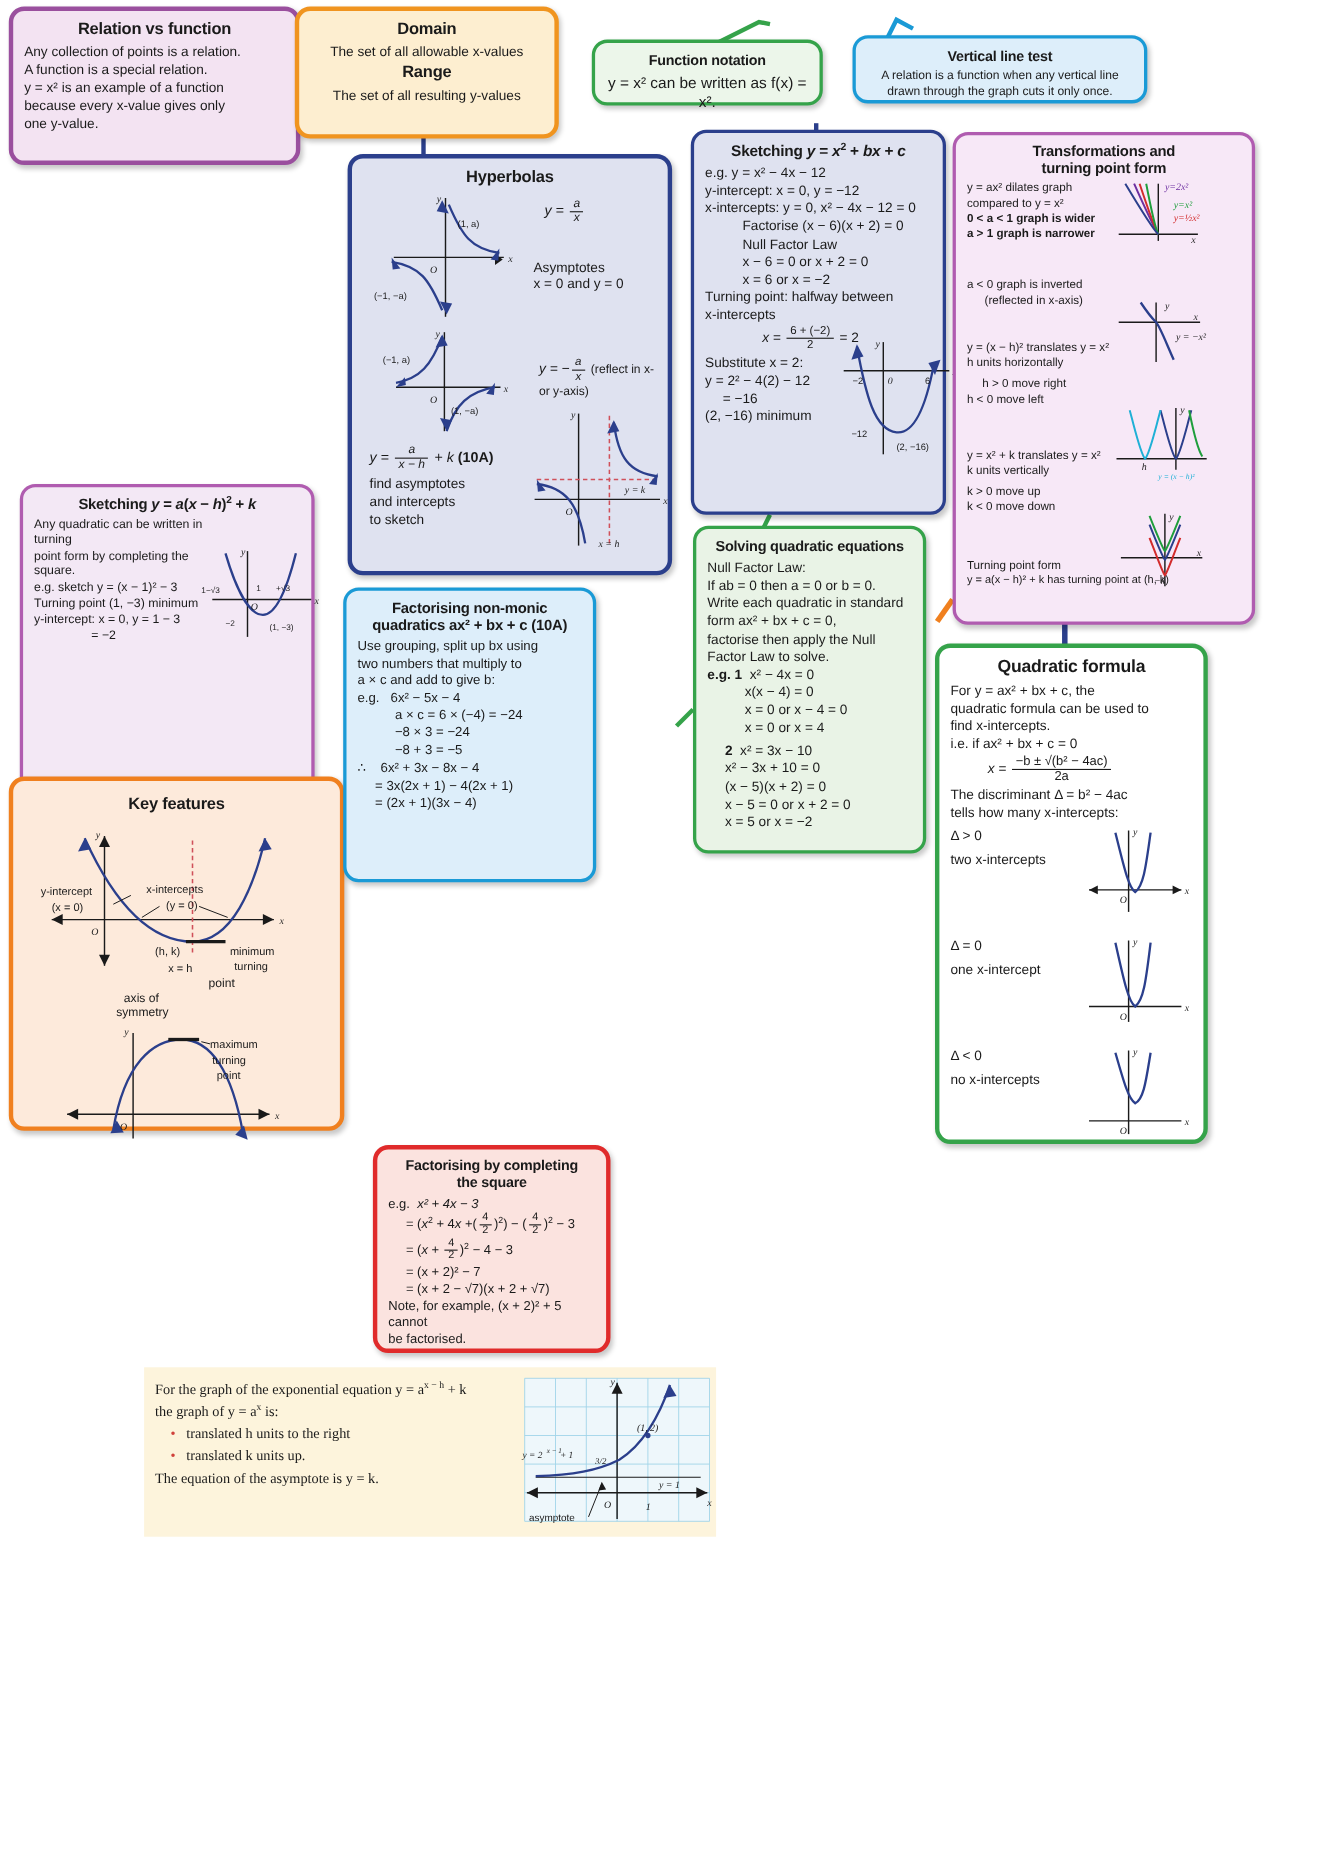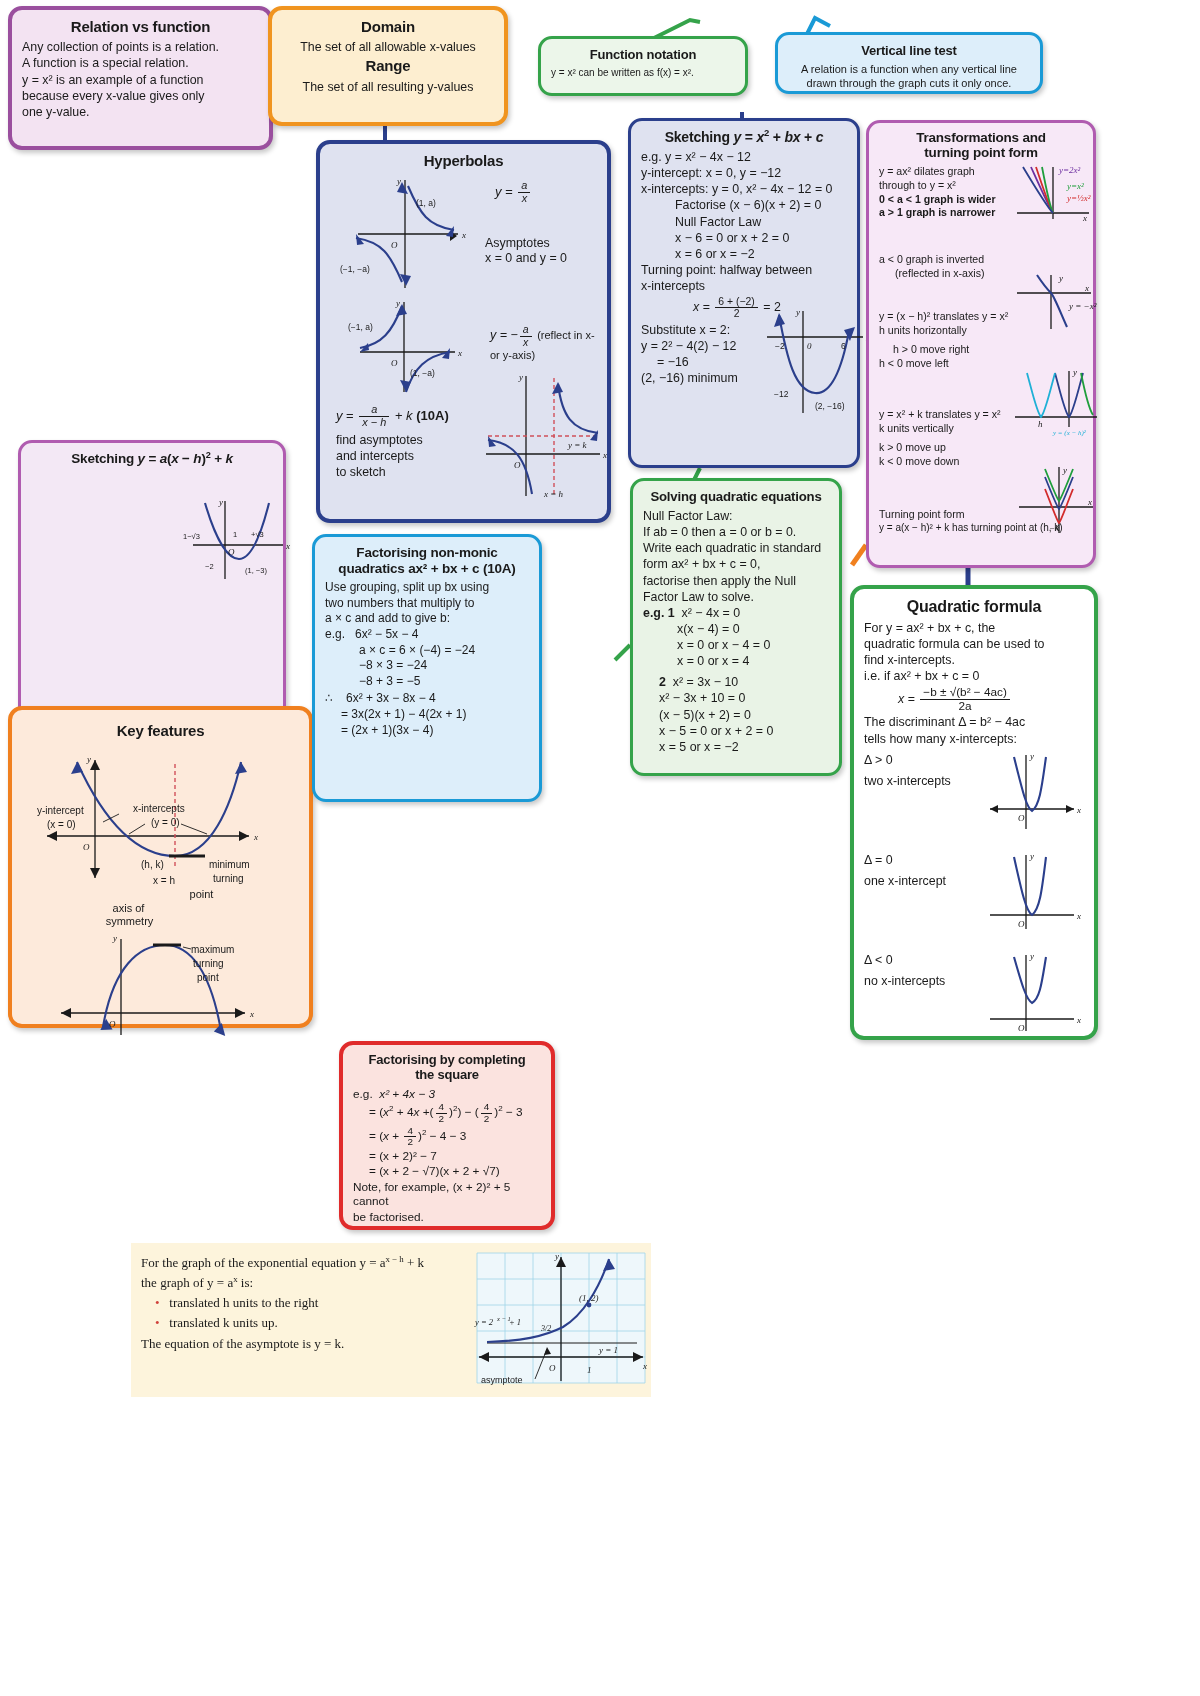--- a/index.html
+++ b/index.html
@@ -80,21 +80,21 @@
 
 <div class="card" style="left:268px; top:6px; width:240px; height:120px; border-color:#f0941f; border-width:4px; background:#fdeed0;">
   <div class="title">Domain</div>
   <div class="body" style="text-align:center;">The set of all allowable x-values</div>
   <div class="title">Range</div>
   <div class="body" style="text-align:center;">The set of all resulting y-values</div>
 </div>
 
 <div class="card" style="left:538px; top:36px; width:210px; height:60px; border-color:#35a34a; border-width:3.5px; background:#ecf6ea;">
   <div class="title" style="font-size:13px;">Function notation</div>
-  <div class="body" style="font-size:10px;">y = x² can be written as f(x) = x².</div>
+  <div class="body" style="text-align:center; font-size:14px;">y = x² can be written as f(x) = x².</div>
 </div>
 
 <div class="card" style="left:775px; top:32px; width:268px; height:62px; border-color:#1a9ad6; border-width:3.5px; background:#ddeefa;">
   <div class="title" style="font-size:13px;">Vertical line test</div>
   <div class="body" style="font-size:11px; text-align:center;">
     <p>A relation is a function when any vertical line</p>
     <p>drawn through the graph cuts it only once.</p>
   </div>
 </div>
 
@@ -219,29 +219,29 @@
       <text class="lbl" x="33" y="10">y</text>
       <text class="lbl2" x="12" y="44">−2</text>
       <text class="lbl" x="44" y="44">0</text>
       <text class="lbl2" x="78" y="44">6</text>
       <text class="lbl2" x="11" y="92">−12</text>
       <text class="lbl2" x="52" y="104">(2, −16)</text>
     </svg>
   </div>
 </div>
 
-<div class="card" style="left:866px; top:120px; width:230px; height:448px; border-color:#b05cb0; border-width:3.5px; background:#f7e8f7;">
+<div class="card" style="left:866px; top:120px; width:275px; height:448px; border-color:#b05cb0; border-width:3.5px; background:#f7e8f7;">
   <div class="title" style="font-size:13.5px; line-height:1.1;">
     <span>Transformations and</span><br>
     <span>turning point form</span>
   </div>
   <div class="body" style="font-size:10.6px; position:relative;">
     <div style="width:130px;">
       <p>y = ax² dilates graph</p>
-      <p>through to y = x²</p>
+      <p>compared to y = x²</p>
       <p class="b">0 &lt; a &lt; 1 graph is wider</p>
       <p class="b">a &gt; 1 graph is narrower</p>
     </div>
     <svg style="position:absolute; left:130px; top:-4px;" width="90" height="62" viewBox="0 0 90 62">
       <line class="axis" x1="8" y1="52" x2="80" y2="52"></line>
       <line class="axis" x1="44" y1="6" x2="44" y2="58"></line>
       <path d="M22,6 C32,28 40,46 44,52" stroke="#6d2fa0" stroke-width="1.8" fill="none"></path>
       <path d="M27,6 C35,30 41,47 44,52" stroke="#d22c2c" stroke-width="1.8" fill="none"></path>
       <path d="M33,6 C38,32 42,48 44,52" stroke="#1f9e3c" stroke-width="1.8" fill="none"></path>
       <path d="M14,6 C26,26 38,46 44,52" stroke="#2b3f8c" stroke-width="1.8" fill="none"></path>
@@ -396,20 +396,28 @@
       <text class="lbl" x="34" y="82">O</text>
     </svg>
   </div>
 </div>
 
 <div class="card" style="left:18px; top:440px; width:268px; height:316px; border-color:#b05cb0; border-width:3.5px; background:#f3e8f5;">
   <div class="title" style="font-size:13.5px;">
     Sketching <span class="i">y</span> = <span class="i">a</span>(<span class="i">x</span> − <span class="i">h</span>)<sup>2</sup> + <span class="i">k</span>
   </div>
   <div class="body" style="font-size:11.2px; position:relative;">
+    <div style="width:160px;">
+      <p>Any quadratic can be written in turning</p>
+      <p>point form by completing the square.</p>
+      <p>e.g. sketch y = (x − 1)² − 3</p>
+      <p>Turning point (1, −3) minimum</p>
+      <p>y-intercept: x = 0, y = 1 − 3</p>
+      <p class="ind3">= −2</p>
+    </div>
     <svg style="position:absolute; left:158px; top:22px;" width="106" height="90" viewBox="0 0 106 90">
       <line class="axis" x1="4" y1="52" x2="94" y2="52"></line>
       <line class="axis" x1="36" y1="8" x2="36" y2="86"></line>
       <path class="curve" d="M16,10 C26,44 38,66 50,66 C62,66 72,42 80,10"></path>
       <text class="lbl" x="30" y="12">y</text>
       <text class="lbl" x="97" y="56">x</text>
       <text class="lbl" x="39" y="62">O</text>
       <text class="lbl2" x="-6" y="46" style="font-size:7.5px;">1−√3</text>
       <text class="lbl2" x="44" y="44" style="font-size:7.5px;">1</text>
       <text class="lbl2" x="62" y="44" style="font-size:7.5px;">+√3</text>

